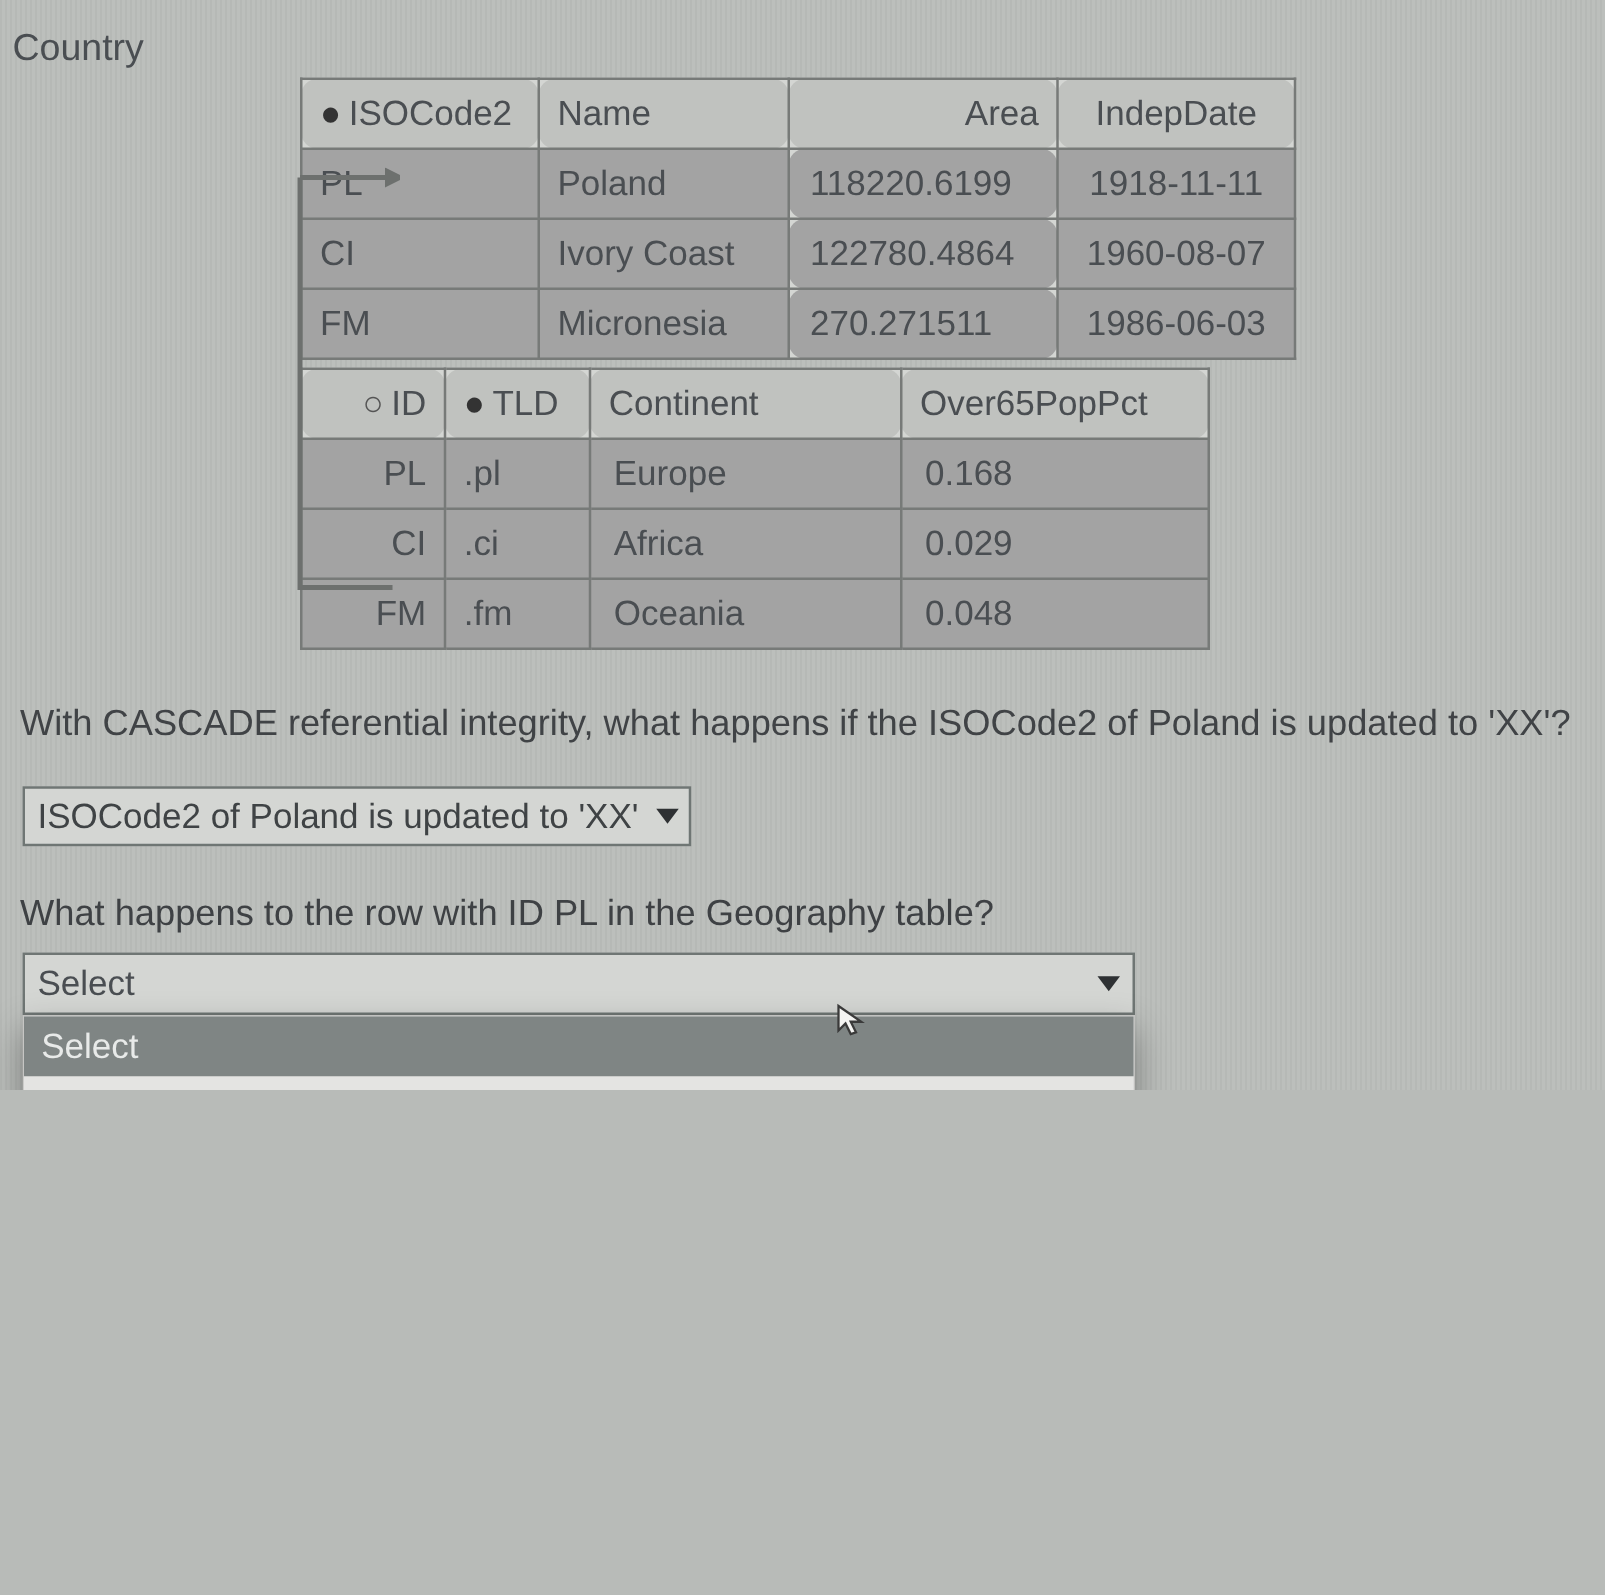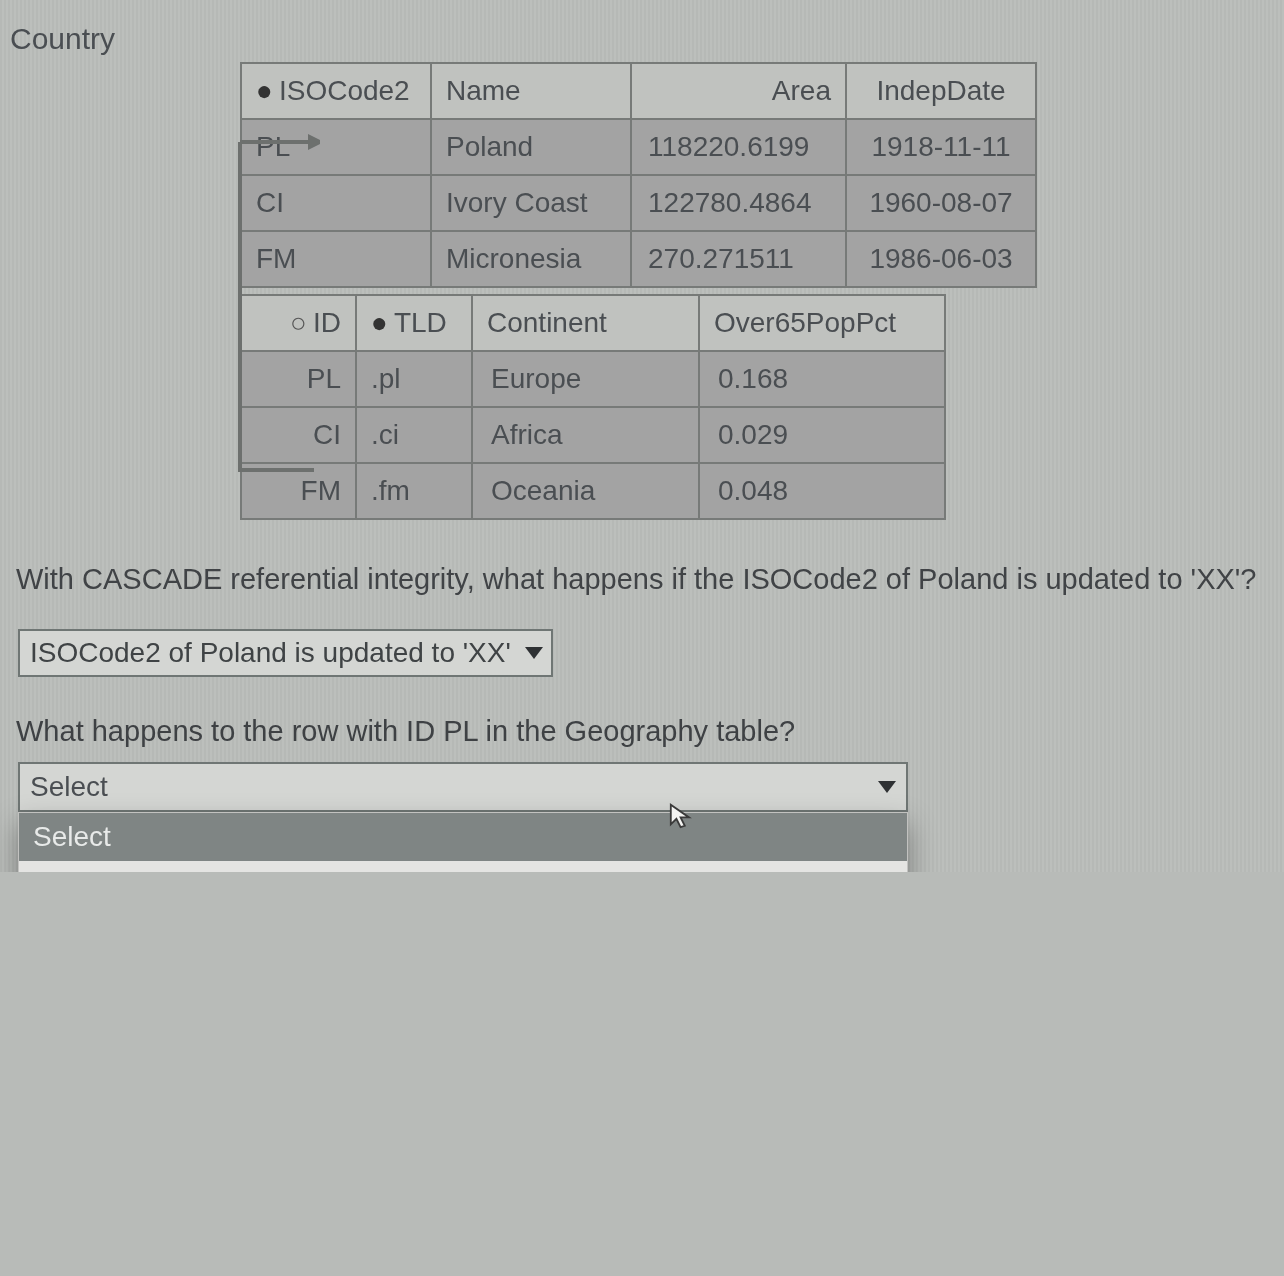--- a/index.html
+++ b/index.html
@@ -40,32 +40,33 @@
     border: 2px solid #777a78;
     padding: 8px 14px;
     font-weight: normal;
     color: #4a4e52;
     font-size: 28px;
     height: 56px;
   }
   th {
     background: #c0c2bf;
     text-align: center;
+    border-radius: 13px;
   }
   td { background: #a3a3a3; }
   .bullet { color: #333; margin-right: 6px; }
   .hollow { color: #555; margin-right: 6px; }
   .country-table th:nth-child(1), .country-table td:nth-child(1){ width:190px; text-align:left;}
   .country-table th:nth-child(2), .country-table td:nth-child(2){ width:200px; text-align:left;}
   .country-table th:nth-child(3), .country-table td:nth-child(3){ width:215px; text-align:right;}
-  .country-table td:nth-child(3){ text-align:left; padding-left:16px;}
+  .country-table td:nth-child(3){ text-align:left; padding-left:16px;border-radius:13px;}
   .country-table th:nth-child(4), .country-table td:nth-child(4){ width:190px; text-align:center;}
   .geo-table th:nth-child(1), .geo-table td:nth-child(1){ width:115px; text-align:right;}
   .geo-table th:nth-child(2), .geo-table td:nth-child(2){ width:116px; text-align:left;}
-  .geo-table th:nth-child(3), .geo-table td:nth-child(3){ width:227px; text-align:left;}
+  .geo-table th:nth-child(3), .geo-table td:nth-child(3){ width:249px; text-align:left;}
   .geo-table td:nth-child(3){ padding-left:18px;}
   .geo-table th:nth-child(4), .geo-table td:nth-child(4){ width:246px; text-align:left;}
   .geo-table td:nth-child(4){ padding-left:18px;}
 
   .connector {
     position: absolute;
     left: 190px;
     top: 72px;
     width: 120px;
     height: 350px;

